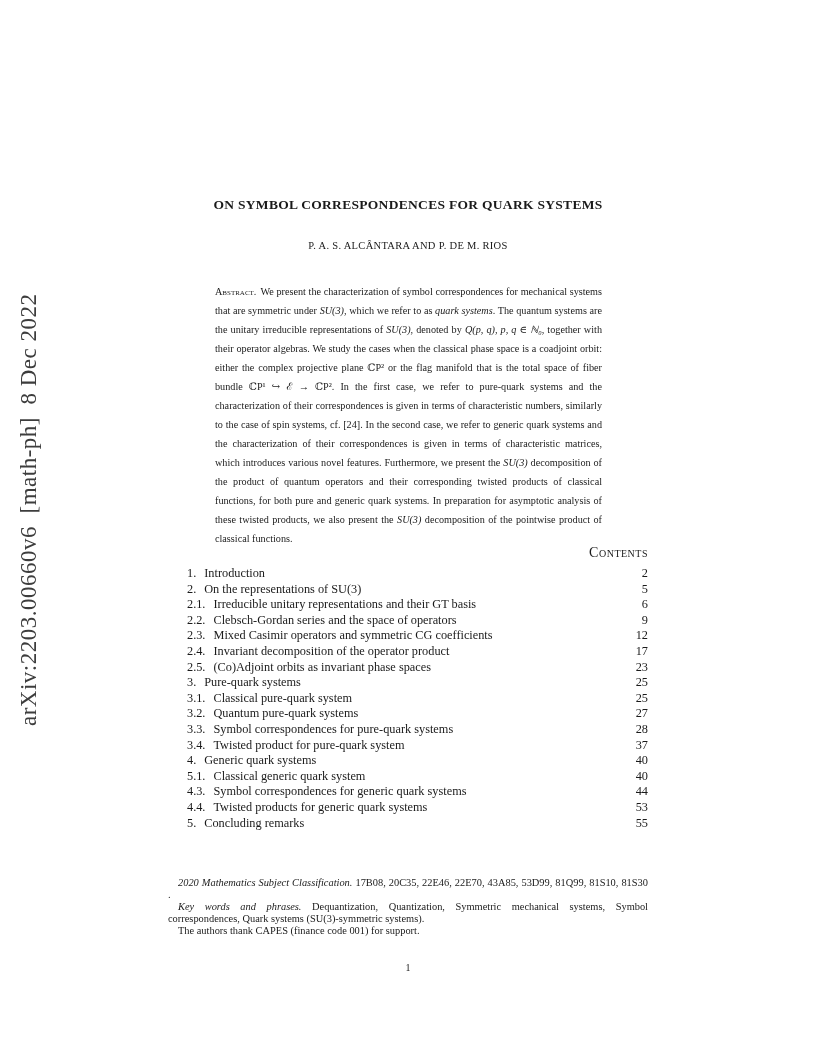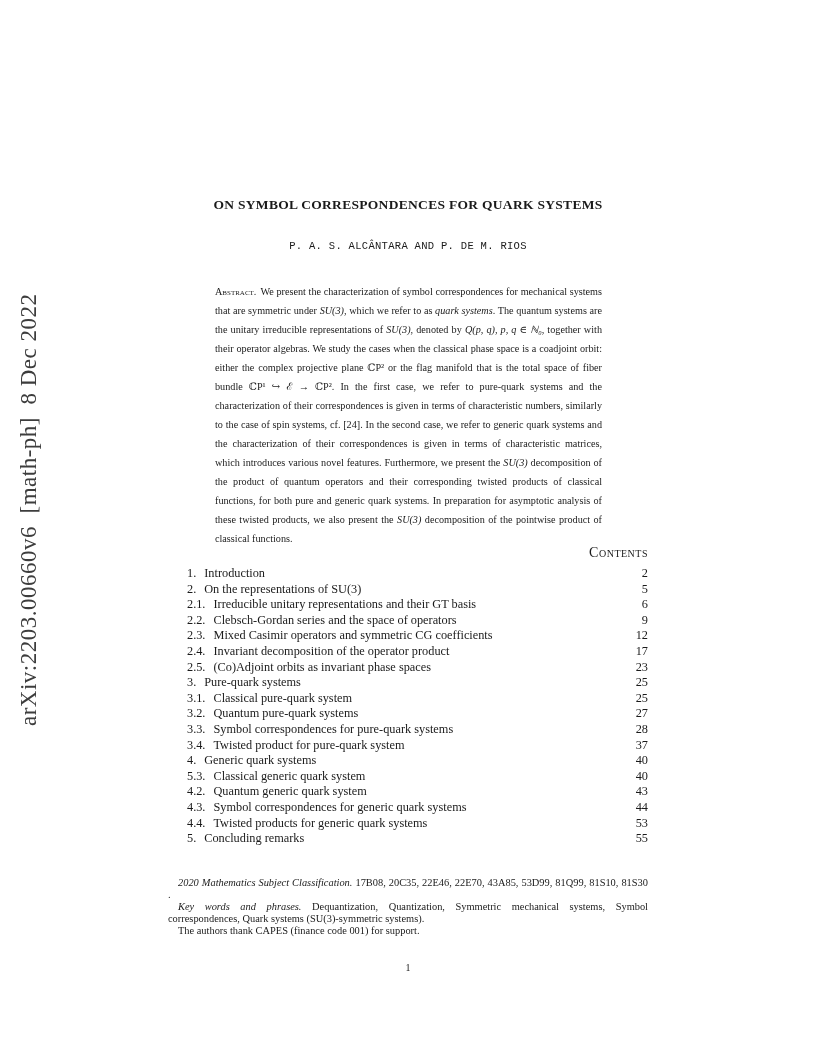--- a/index.html
+++ b/index.html
@@ -46,21 +46,20 @@
     letter-spacing: 0.3px;
   }
   .authors {
     position: absolute;
     top: 240px;
     left: 0;
     width: 100%;
     text-align: center;
     font-size: 10.5px;
     letter-spacing: 0.3px;
-    font-family: Liberation Mono, monospace;
   }
   .abstract {
     position: absolute;
     top: 282px;
     left: 47px;
     width: 387px;
     font-size: 10.2px;
     line-height: 19px;
     text-align: justify;
   }
@@ -205,30 +204,25 @@
           <span class="toc-page">37</span>
         </div>
 
         <div class="toc-row">
           <span class="toc-num">4.</span>
           <span class="toc-label">Generic quark systems</span>
           <span class="toc-page">40</span>
         </div>
 
         <div class="toc-row">
-          <span class="toc-num">5.3.</span>
+          <span class="toc-num">5.1.</span>
           <span class="toc-label">Classical generic quark system</span>
           <span class="toc-page">40</span>
         </div>
 
-        <div class="toc-row">
-          <span class="toc-num">4.2.</span>
-          <span class="toc-label">Quantum generic quark system</span>
-          <span class="toc-page">43</span>
-        </div>
 
         <div class="toc-row">
           <span class="toc-num">4.3.</span>
           <span class="toc-label">Symbol correspondences for generic quark systems</span>
           <span class="toc-page">44</span>
         </div>
 
         <div class="toc-row">
           <span class="toc-num">4.4.</span>
           <span class="toc-label">Twisted products for generic quark systems</span>

